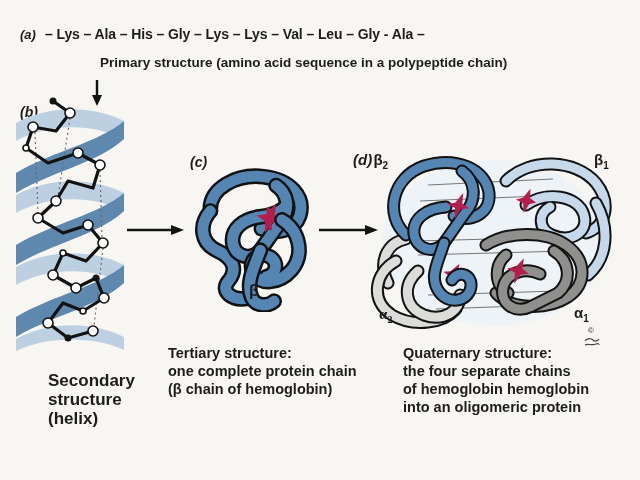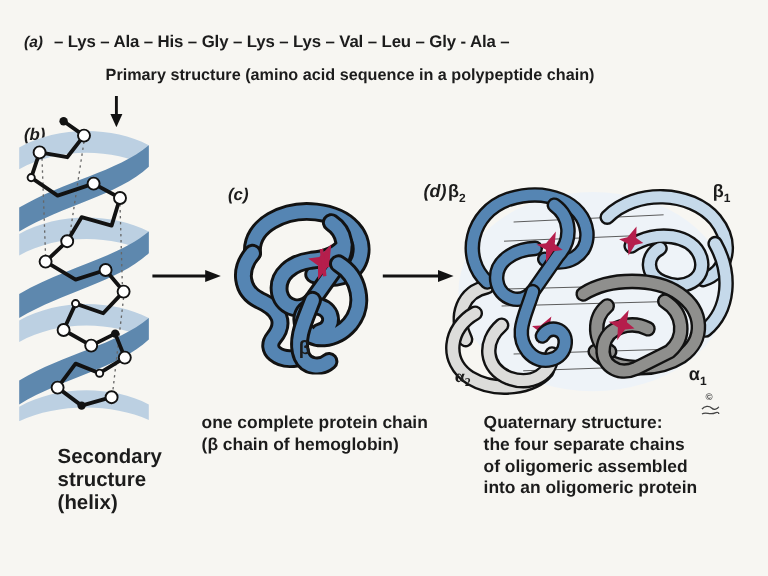--- a/index.html
+++ b/index.html
@@ -13,21 +13,21 @@
   .stage{
     position:relative; width:640px; height:480px; overflow:hidden;
     background:var(--background);
     font-family:"Liberation Sans", sans-serif; color:var(--text);
   }
   .abs{position:absolute;}
   .tag{font-style:italic; font-weight:700;}
   .lbl{font-weight:700; z-index:5;}
   #panel-a-tag{left:20px; top:27px; font-size:13px;}
   #sequence{left:45px; top:26px; font-size:14px; letter-spacing:-0.1px; white-space:nowrap;}
-  #primary-caption{left:88px; top:55px; font-size:13.5px; white-space:nowrap;}
+  #primary-caption{left:100px; top:55px; font-size:13.5px; white-space:nowrap;}
   #down-arrow{left:90px; top:79px;}
   #panel-b-tag{left:20px; top:104px; font-size:14px;}
   #helix-svg{left:8px; top:93px;}
   #arrow-bc{left:126px; top:221px;}
   #panel-c-tag{left:190px; top:154px; font-size:14px;}
   #tertiary-svg{left:181px; top:160px;}
   #beta-label{left:249px; top:282px; font-size:16px;}
   #arrow-cd{left:318px; top:221px;}
   #quaternary-svg{left:358px; top:143px;}
   .chain-lbl{font-weight:700; font-size:15px; z-index:6;}
@@ -215,23 +215,24 @@
   <span class="abs chain-lbl" id="lbl-alpha2"><span>α</span><sub>2</sub></span>
   <span class="abs chain-lbl" id="lbl-alpha1"><span>α</span><sub>1</sub></span>
   <span class="abs" id="copyright-mark">©</span>
   <svg class="abs" id="publisher-logo" width="18" height="11" viewBox="0 0 18 11">
     <path d="M 2,4 C 4,1 8,1 10,3 C 12,5 15,4 16,2" fill="none" stroke="#444" stroke-width="1.1"></path>
     <path d="M 2,8 C 5,6 9,9 13,7 C 15,6 16,7 16,8" fill="none" stroke="#444" stroke-width="1.1"></path>
   </svg>
 
   <div class="abs lbl" id="secondary-caption">Secondary structure (helix)</div>
   <div class="abs cap-lines" id="tertiary-caption">
+    <div>Tertiary structure:</div>
     <div>one complete protein chain</div>
     <div>(β chain of hemoglobin)</div>
   </div>
   <div class="abs cap-lines" id="quaternary-caption">
     <div>Quaternary structure:</div>
     <div>the four separate chains</div>
-    <div>of oligomeric assembled</div>
+    <div>of hemoglobin hemoglobin</div>
     <div>into an oligomeric protein</div>
   </div>
 
 </div>
 
 </body></html>

